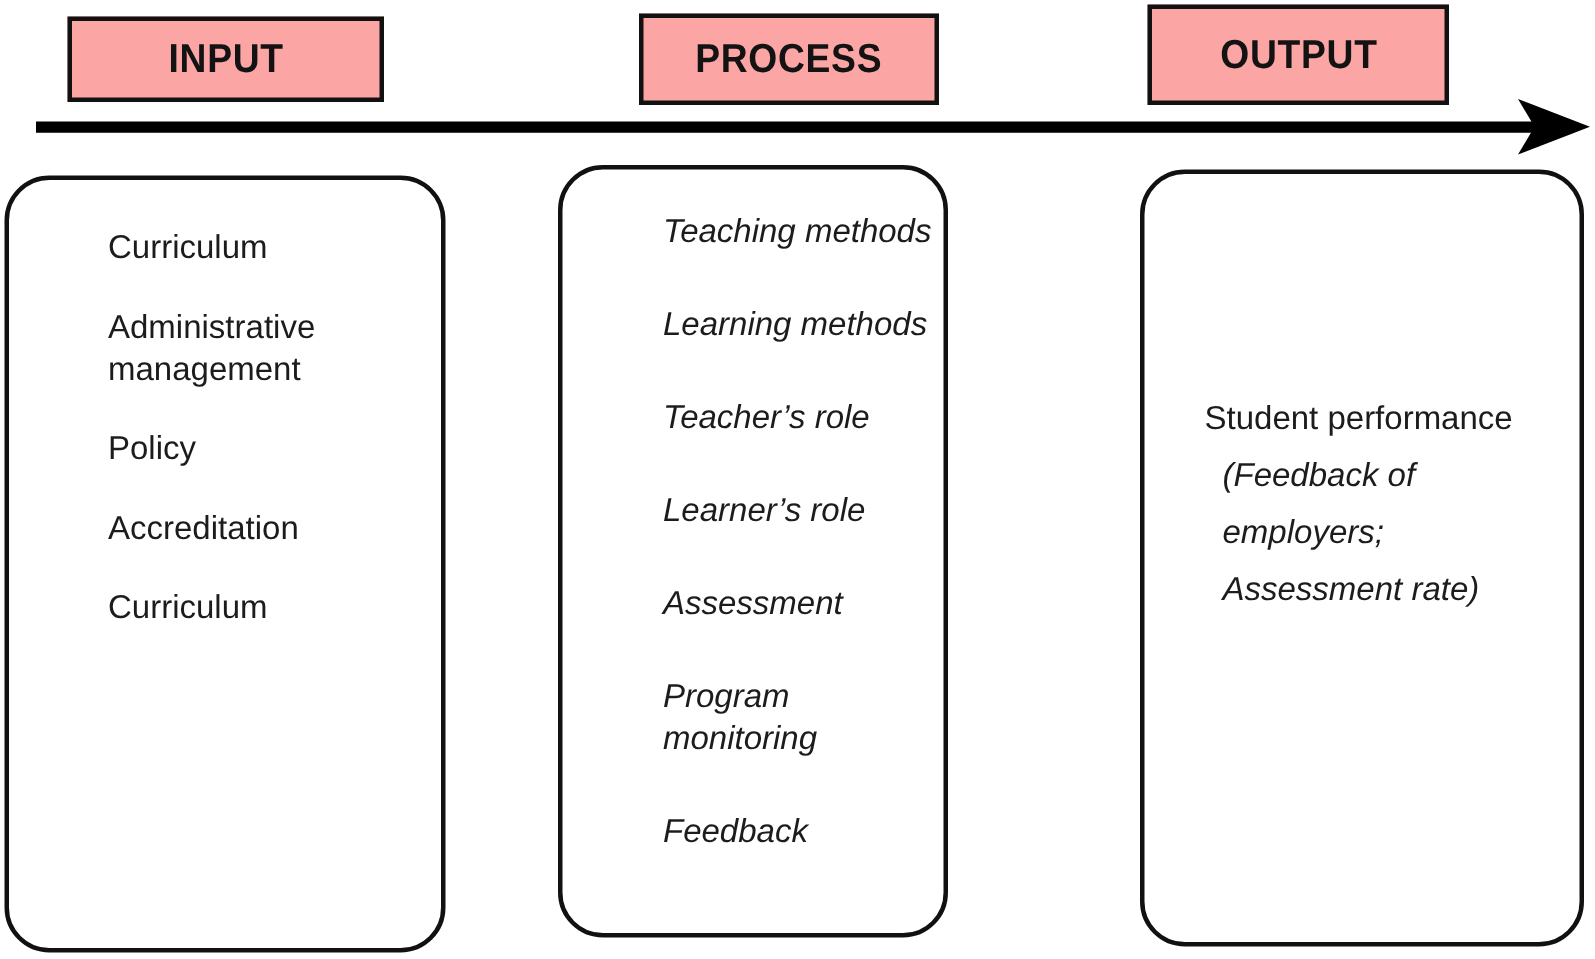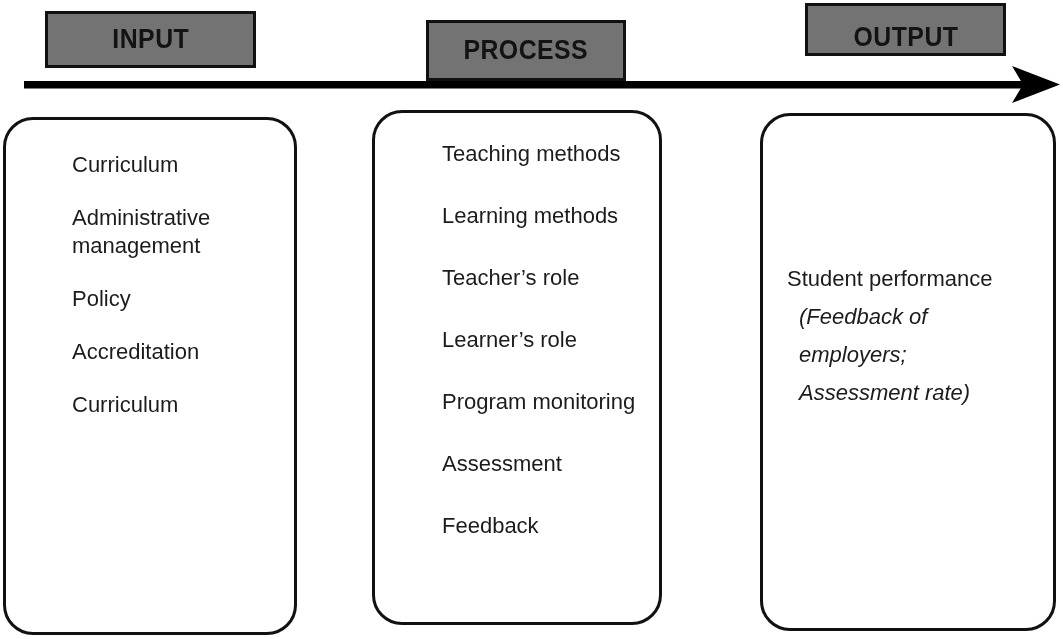--- a/index.html
+++ b/index.html
@@ -18,57 +18,57 @@
     height: 639px;
     background: #ffffff;
     overflow: hidden;
   }
 
   
   .stage-box {
     position: absolute;
     box-sizing: border-box;
     border: 3px solid #111111;
-    background: #737373;
+    background: #fca5a5;
     display: flex;
     align-items: center;
     justify-content: center;
   }
   .stage-label {
     font-weight: bold;
     font-size: 27px;
     letter-spacing: 0.5px;
     color: #131313;
     transform: scaleX(0.92);
     white-space: nowrap;
   }
   #stage-input  { left: 45px;  top: 11px; width: 211px; height: 57px; }
-  #stage-process{ left: 426px; top: 20px;  width: 200px; height: 61px; }
-  #stage-output { left: 805px; top: 3px;  width: 201px; height: 53px; align-items: flex-end; }
+  #stage-process{ left: 426px; top: 9px;  width: 200px; height: 61px; }
+  #stage-output { left: 765px; top: 3px;  width: 201px; height: 67px; }
 
   
   #flow-arrow {
     position: absolute;
     left: 20px;
     top: 62px;
     width: 1043px;
     height: 44px;
     pointer-events: none;
   }
 
   
   .panel {
     position: absolute;
     box-sizing: border-box;
     border: 3px solid #111111;
     border-radius: 30px;
     background: #ffffff;
   }
   #panel-input   { left: 3px;   top: 117px; width: 294px; height: 518px; }
-  #panel-process { left: 372px; top: 110px; width: 290px; height: 515px; }
+  #panel-process { left: 372px; top: 110px; width: 260px; height: 515px; font-style: italic; }
   #panel-output  { left: 760px; top: 113px; width: 296px; height: 518px; }
 
   .panel-list {
     position: absolute;
     left: 0;
     right: 0;
     top: 0;
     padding: 0;
     margin: 0;
     list-style: none;
@@ -85,21 +85,21 @@
   #panel-input .panel-list  { padding: 31px 0 0 33px; }
   #panel-input .panel-item  { margin-bottom: 25px; max-width: 240px; }
 
   
   #panel-process .panel-list { padding: 27px 0 0 34px; }
   #panel-process .panel-item { margin-bottom: 34px; max-width: 255px; }
 
   
   #panel-output .out-text {
     position: absolute;
-    left: 24px;
+    left: 40px;
     top: 144px;
     width: 230px;
     font-size: 22px;
     line-height: 38px;
     color: #1c1c1c;
   }
   #panel-output .out-head { font-weight: 400; }
   #panel-output .out-note { font-style: italic; font-weight: 500; margin-left: 12px; }
 </style>
 </head>
@@ -133,22 +133,22 @@
       <li class="panel-item">Curriculum</li>
     </ul>
   </div>
 
   <div class="panel" id="panel-process">
     <ul class="panel-list">
       <li class="panel-item">Teaching methods</li>
       <li class="panel-item">Learning methods</li>
       <li class="panel-item">Teacher’s role</li>
       <li class="panel-item">Learner’s role</li>
+      <li class="panel-item">Assessment</li>
       <li class="panel-item">Program monitoring</li>
-      <li class="panel-item">Assessment</li>
       <li class="panel-item">Feedback</li>
     </ul>
   </div>
 
   <div class="panel" id="panel-output">
     <div class="out-text">
       <div class="out-head">Student performance</div>
       <div class="out-note">(Feedback of</div>
       <div class="out-note">employers;</div>
       <div class="out-note">Assessment rate)</div>

